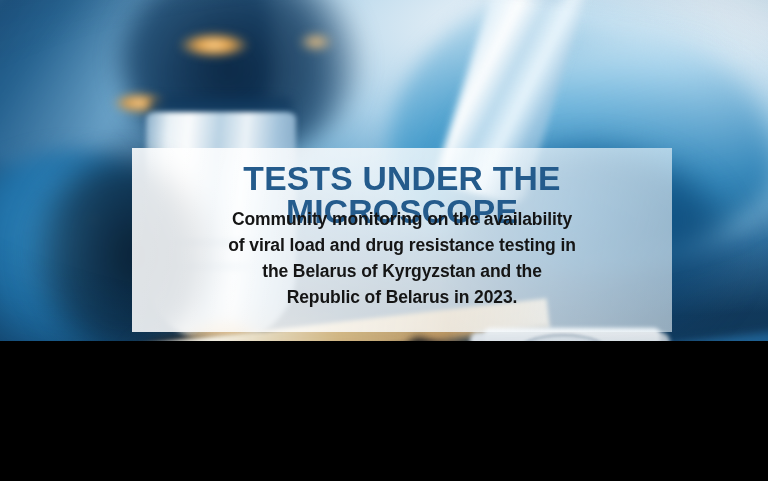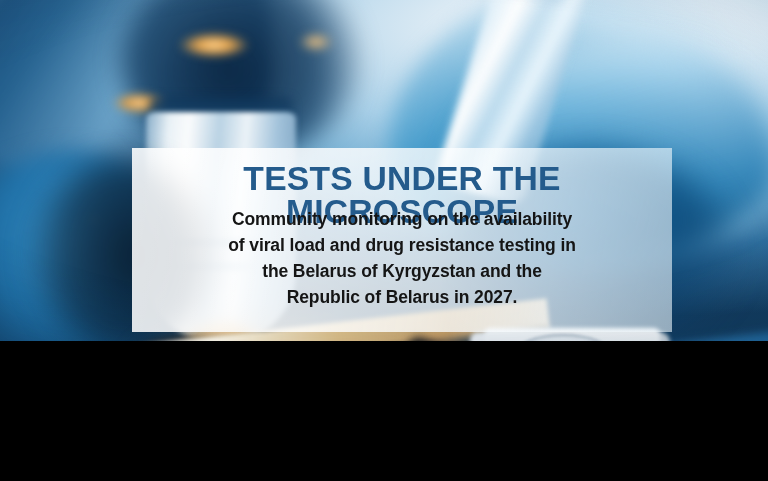--- a/index.html
+++ b/index.html
@@ -382,17 +382,17 @@
 
     <div class="layer photo-soften"></div>
   </div>
 
   <div class="overlay-panel">
     <div class="title">TESTS UNDER THE MICROSCOPE</div>
     <div class="subtitle">
       <div>Community monitoring on the availability</div>
       <div>of viral load and drug resistance testing in</div>
       <div>the Belarus of Kyrgyzstan and the</div>
-      <div>Republic of Belarus in 2027.</div>
+      <div>Republic of Belarus in 2023.</div>
     </div>
   </div>
 
 </div>
 
 </body></html>

